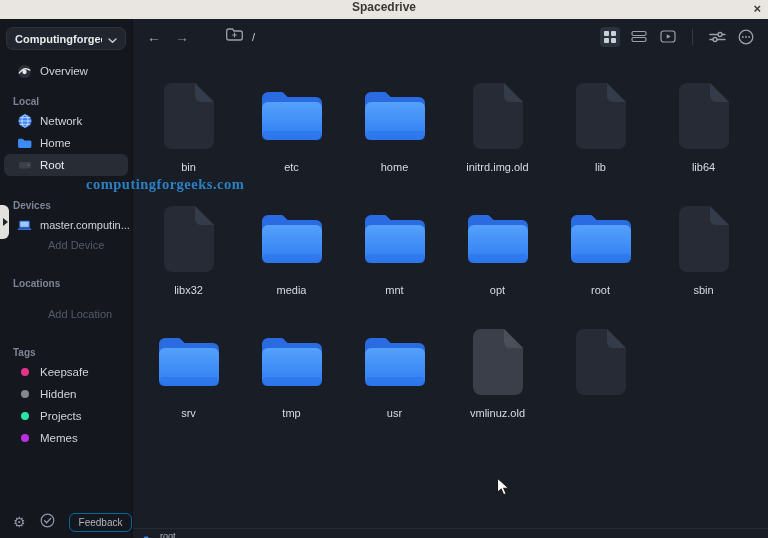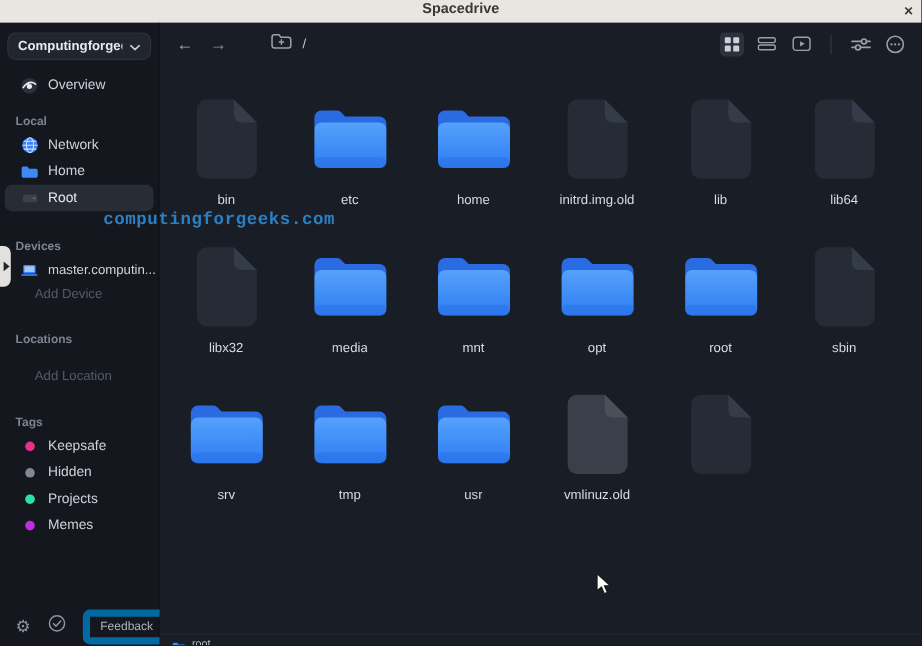--- a/index.html
+++ b/index.html
@@ -24,26 +24,26 @@
     border-radius:7px; display:flex; align-items:center; padding:0 8px; gap:6px; }
   .lib-select .lib-label { font-size:11px; font-weight:bold; color:#e8eaee; flex:1;
     white-space:nowrap; overflow:hidden; }
   .srow { height:22px; display:flex; align-items:center; gap:8px; padding:0 10px 0 13px;
     font-size:11.5px; color:#cfd3da; border-radius:6px; margin:0 4px; }
   .srow.selected { background:#272c35; color:#e8eaee; }
   .srow .sicon { width:15px; height:15px; display:flex; align-items:center; justify-content:center; flex:none; }
   .overview-row { margin-top:10px; }
   .sec-title { font-size:10px; font-weight:bold; color:#7d8494; margin:14px 0 3px 13px; }
   .sec-title.gap { margin-top:24px; }
-  .sec-action { font-size:11px; color:#545b68; padding:3px 0 3px 29px; }
+  .sec-action { font-size:11px; color:#545b68; padding:3px 0 3px 48px; }
   .tag-dot { width:8px; height:8px; border-radius:50%; display:inline-block; }
   .side-footer { position:absolute; left:0; bottom:4px; width:100%; height:24px;
     display:flex; align-items:center; padding:0 8px 0 13px; gap:14px; }
   .gear { font-size:14px; color:#8f96a2; line-height:1; }
-  .feedback-btn { margin-left:auto; border:6px solid #0369a1; border-radius:6px;
+  .feedback-btn { margin-left:auto; border:1px solid #0369a1; border-radius:6px;
     font-size:10px; color:#aeb4bf; padding:3px 9px; background:transparent; }
 
   
   .edge-handle { position:absolute; left:0; top:205px; width:9px; height:34px;
     background:#e2e1de; border-radius:0 6px 6px 0; display:flex; align-items:center;
     justify-content:center; z-index:30; }
   .edge-handle .tri { width:0; height:0; border-top:4px solid transparent;
     border-bottom:4px solid transparent; border-left:5px solid #23262b; margin-left:1px; }
 
   
@@ -66,21 +66,21 @@
   .glabel { margin-top:3px; font-size:11px; color:#d8dbe1; text-align:center; max-width:100px;
     white-space:nowrap; overflow:hidden; }
 
   
   .statusbar { position:absolute; left:0; bottom:0; width:100%; height:10px;
     border-top:1px solid #262b33; background:#191d25; display:flex; align-items:flex-start;
     padding:2px 0 0 10px; gap:5px; overflow:hidden; }
   .statusbar .loc-text { font-size:9px; color:#b9bec7; }
 
   
-  .watermark { position:absolute; left:86px; top:176px; font-family:Liberation Mono, monospace;
+  .watermark { position:absolute; left:86px; top:176px; font-family:Liberation Serif, serif;
     font-size:14.5px; font-weight:bold; color:#2b80c4; letter-spacing:0.5px; z-index:40; }
 
   
   .cursor { position:absolute; left:496px; top:477px; z-index:50; }
 </style>
 </head>
 <body>
 
 <div class="window">
 

